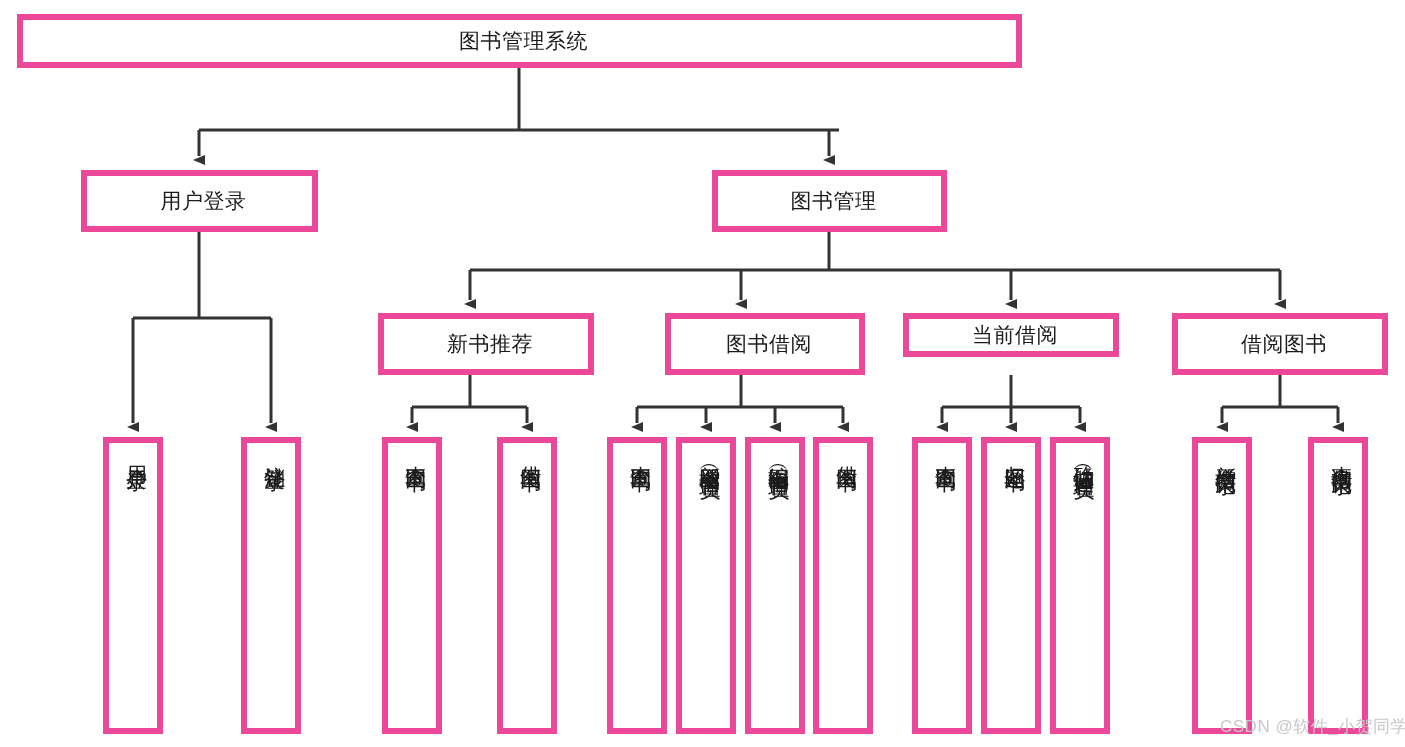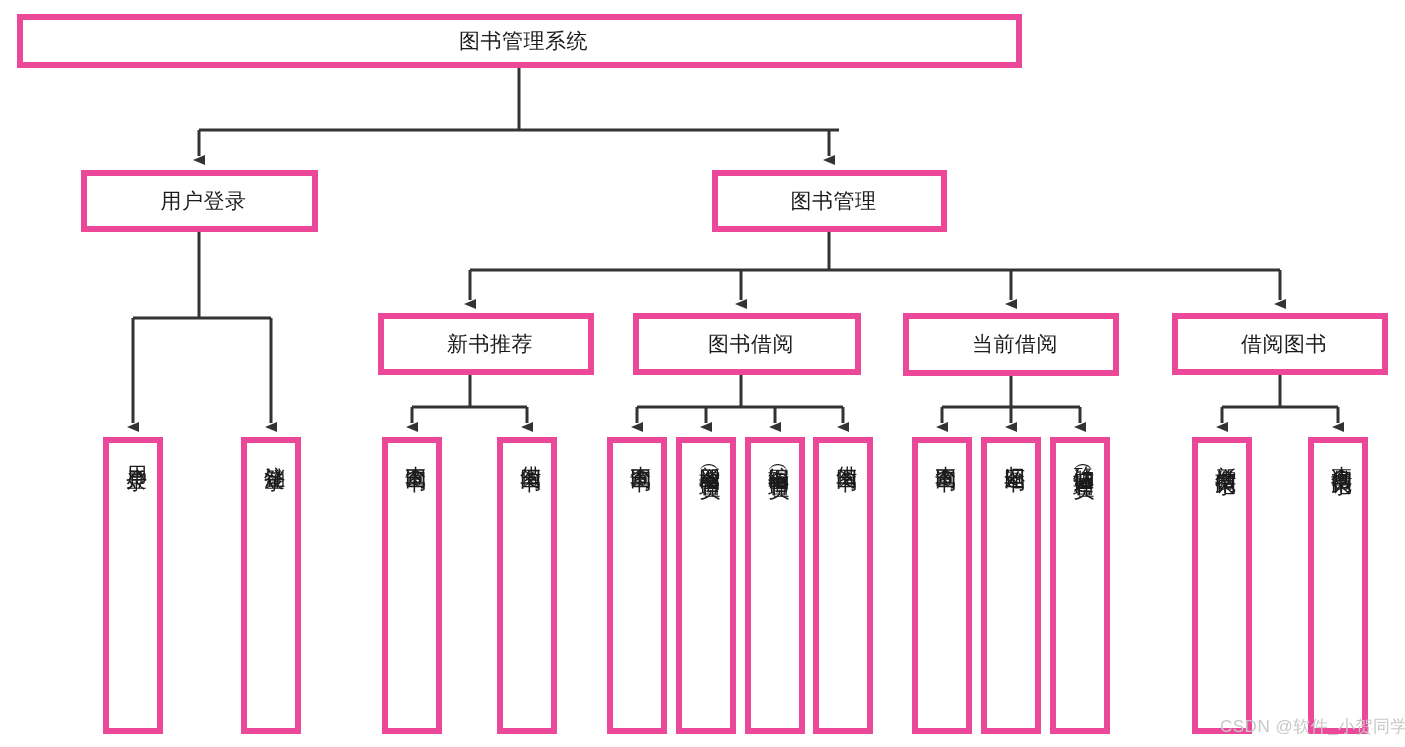--- a/index.html
+++ b/index.html
@@ -128,24 +128,24 @@
   <div class="node" style="left:81px; top:170px; width:237px; height:62px;">
     <span class="label">用户登录</span>
   </div>
   <div class="node" style="left:712px; top:170px; width:235px; height:62px;">
     <span class="label">图书管理</span>
   </div>
 
   <div class="node" style="left:362px; top:313px; width:216px; height:62px;margin-left:16px;">
     <span class="label">新书推荐</span>
   </div>
-  <div class="node" style="left:633px; top:313px; width:228px; height:62px;">
+  <div class="node" style="left:665px; top:313px; width:200px; height:62px;">
     <span class="label">图书借阅</span>
   </div>
-  <div class="node" style="left:903px; top:313px; width:216px; height:63px;font-family:Liberation Serif, serif;">
+  <div class="node" style="left:903px; top:313px; width:216px; height:44px;font-family:Liberation Serif, serif;">
     <span class="label">当前借阅</span>
   </div>
   <div class="node" style="left:1172px; top:313px; width:216px; height:62px;">
     <span class="label">借阅图书</span>
   </div>
 
   <div class="node vertical" style="left:103px; top:437px; width:60px; height:297px;">
     <span class="label">用户登录</span>
   </div>
   <div class="node vertical" style="left:241px; top:437px; width:60px; height:297px;">

